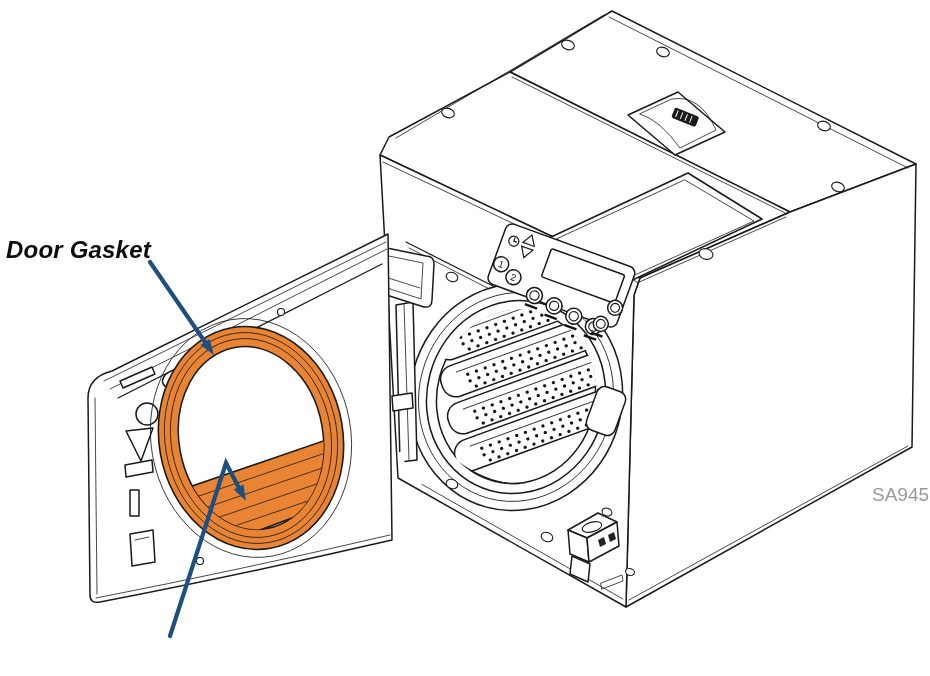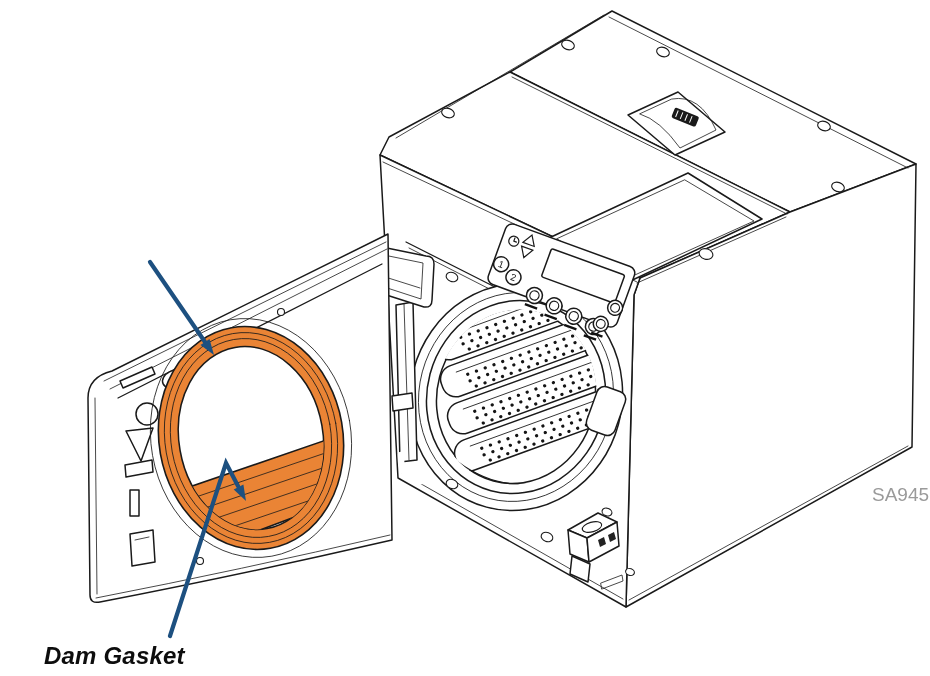--- a/index.html
+++ b/index.html
@@ -224,15 +224,15 @@
   <g>
     <path class="navy" d="M 150,262 L 205,342"></path>
     <polygon class="navyhead" points="214,355 200.5,345 209.5,339"></polygon>
   </g>
   <g>
     <path class="navy" d="M 170,636 L 226,463 L 238,486"></path>
     <polygon class="navyhead" points="246,501 233.7,489.5 243.4,484.4"></polygon>
   </g>
 </svg>
 
-<div class="lbl" style="left:44px;top:642px;">Dam Gasket</div>
+<div class="lbl" style="left:6px;top:236px;">Door Gasket</div>
 <div class="code" style="left:872px;top:484px;">SA945i</div>
 </div>
 
 </body></html>

